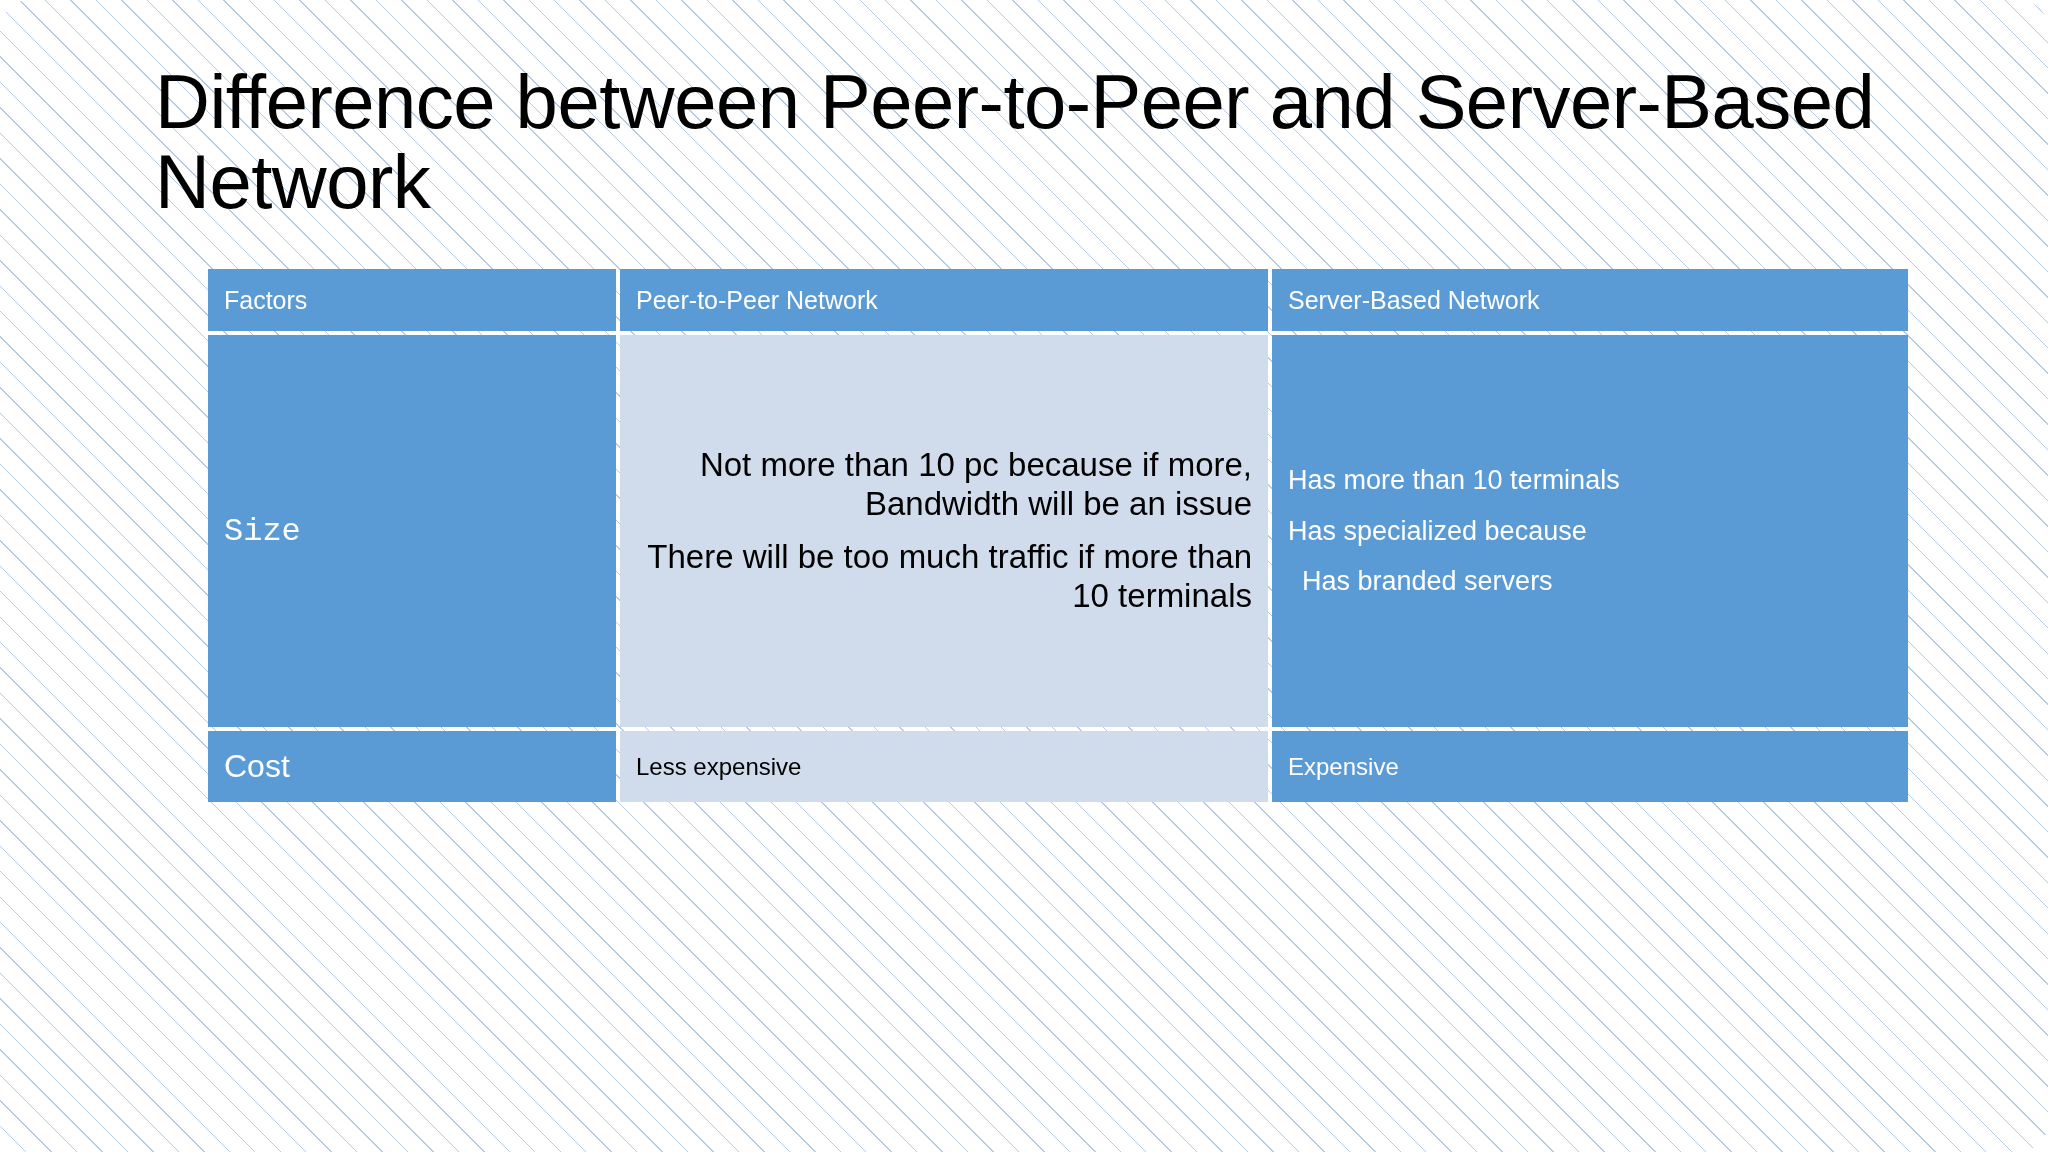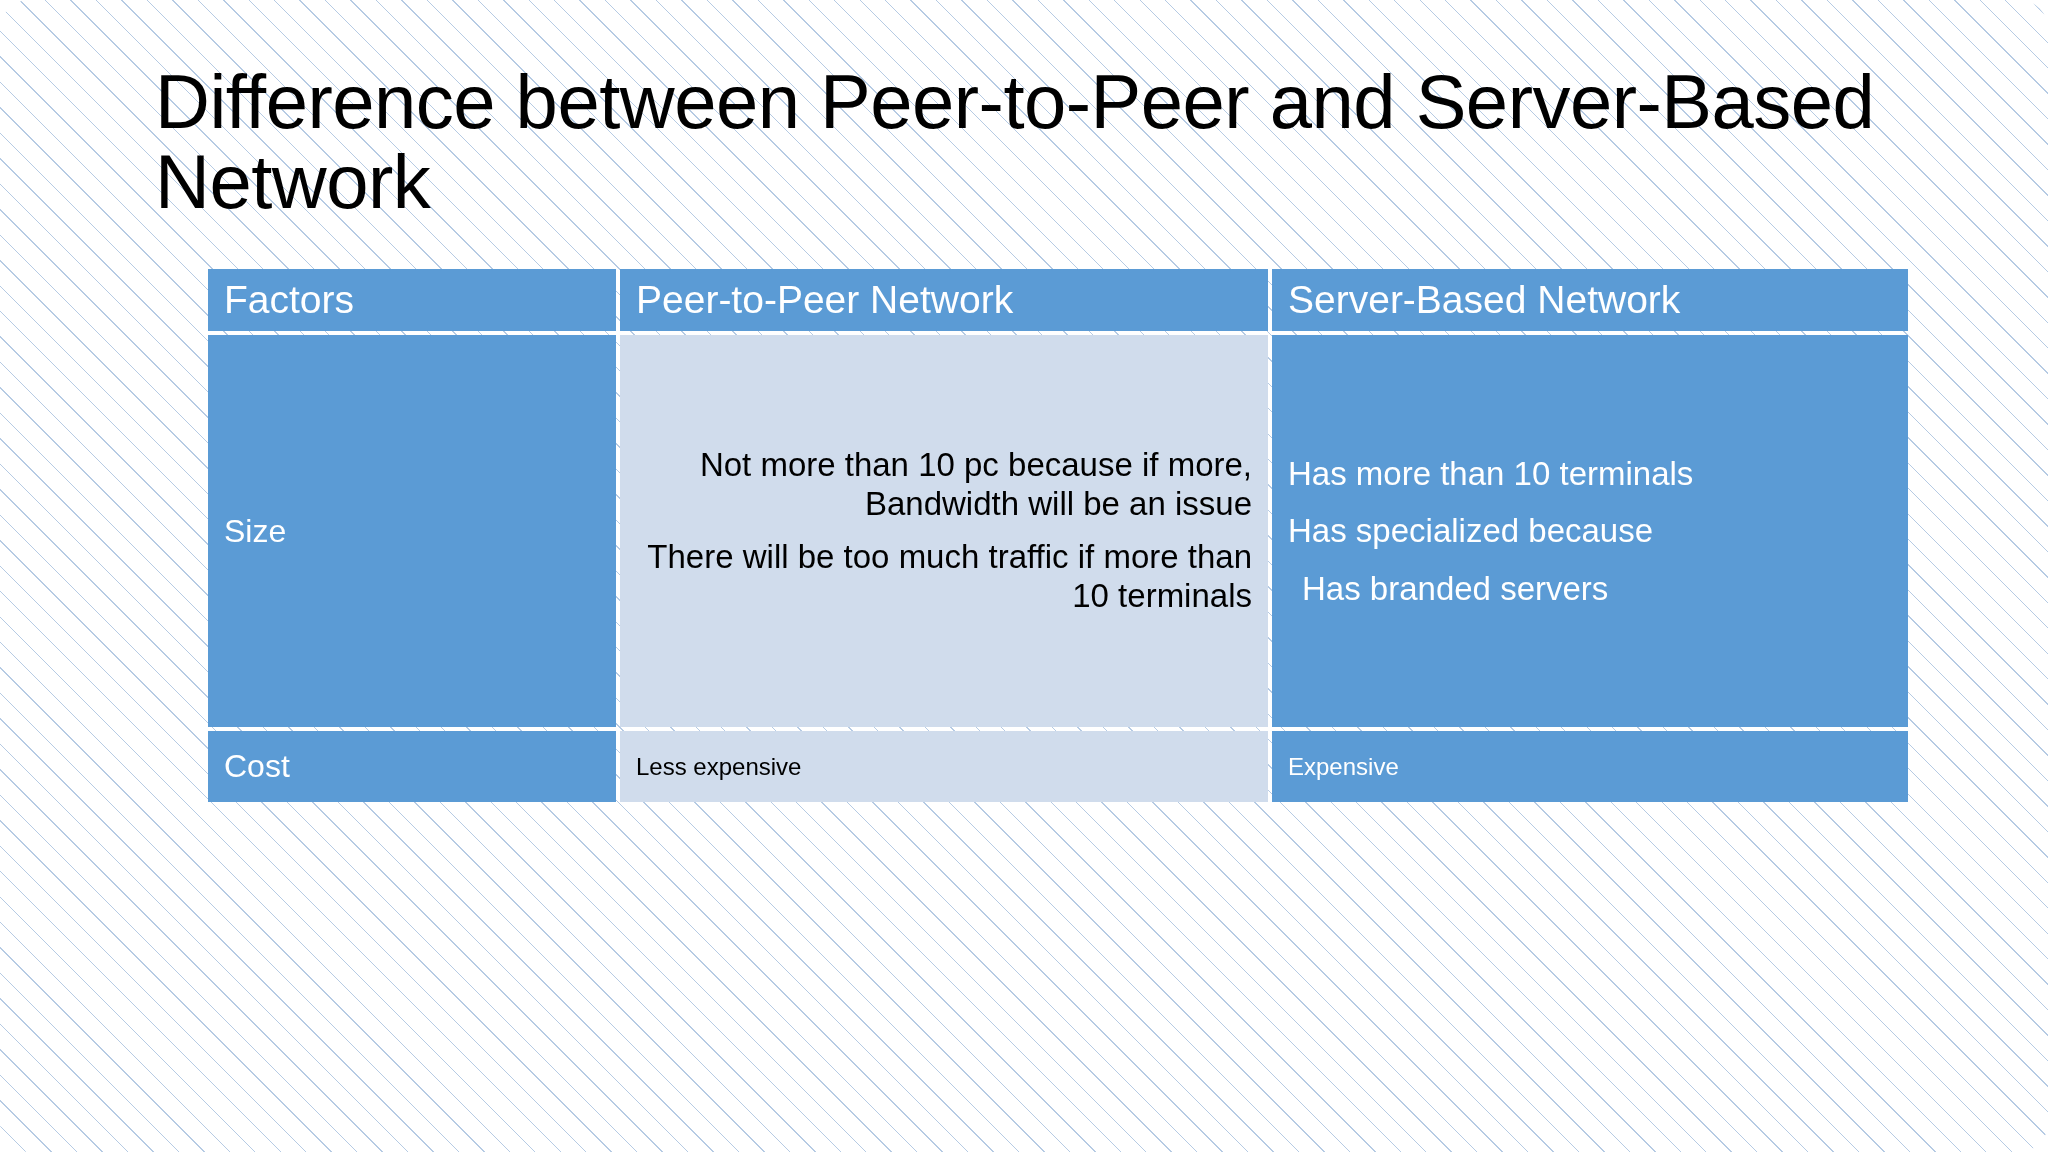--- a/index.html
+++ b/index.html
@@ -70,45 +70,45 @@
     border: 0;
   }
 
   
   .fill-blue  { background-color: #5B9BD5; color: #ffffff; }
   .fill-light { background-color: #D0DCEC; color: #000000; }
 
   
   thead th {
     height: 62px;
-    font-size: 39px;
+    font-size: 25px;
     font-weight: 700;
     color: #ffffff;
   }
 
   
   .row-size td { height: 392px; }
   .row-short td { height: 71px; }
 
   .cell-label { font-size: 32px; }
   .cell-text  { font-size: 24px; }
 
-  .cell-size-left { vertical-align: middle; }
+  .cell-size-left { vertical-align: middle; font-family: Liberation Mono, monospace; }
 
   .para {
     margin: 0 0 14px 0;
     font-size: 33px;
     line-height: 1.18;
     text-align: right;
   }
   .para:last-child { margin-bottom: 0; }
 
   .bullet-line {
     margin: 0 0 18px 0;
-    font-size: 33px;
+    font-size: 27px;
     line-height: 1.2;
   }
   .bullet-line:last-child { margin-bottom: 0; margin-left: 14px; }
 
   .stack { display: block; }
 </style>
 </head>
 <body>
 
 <div id="slide">

